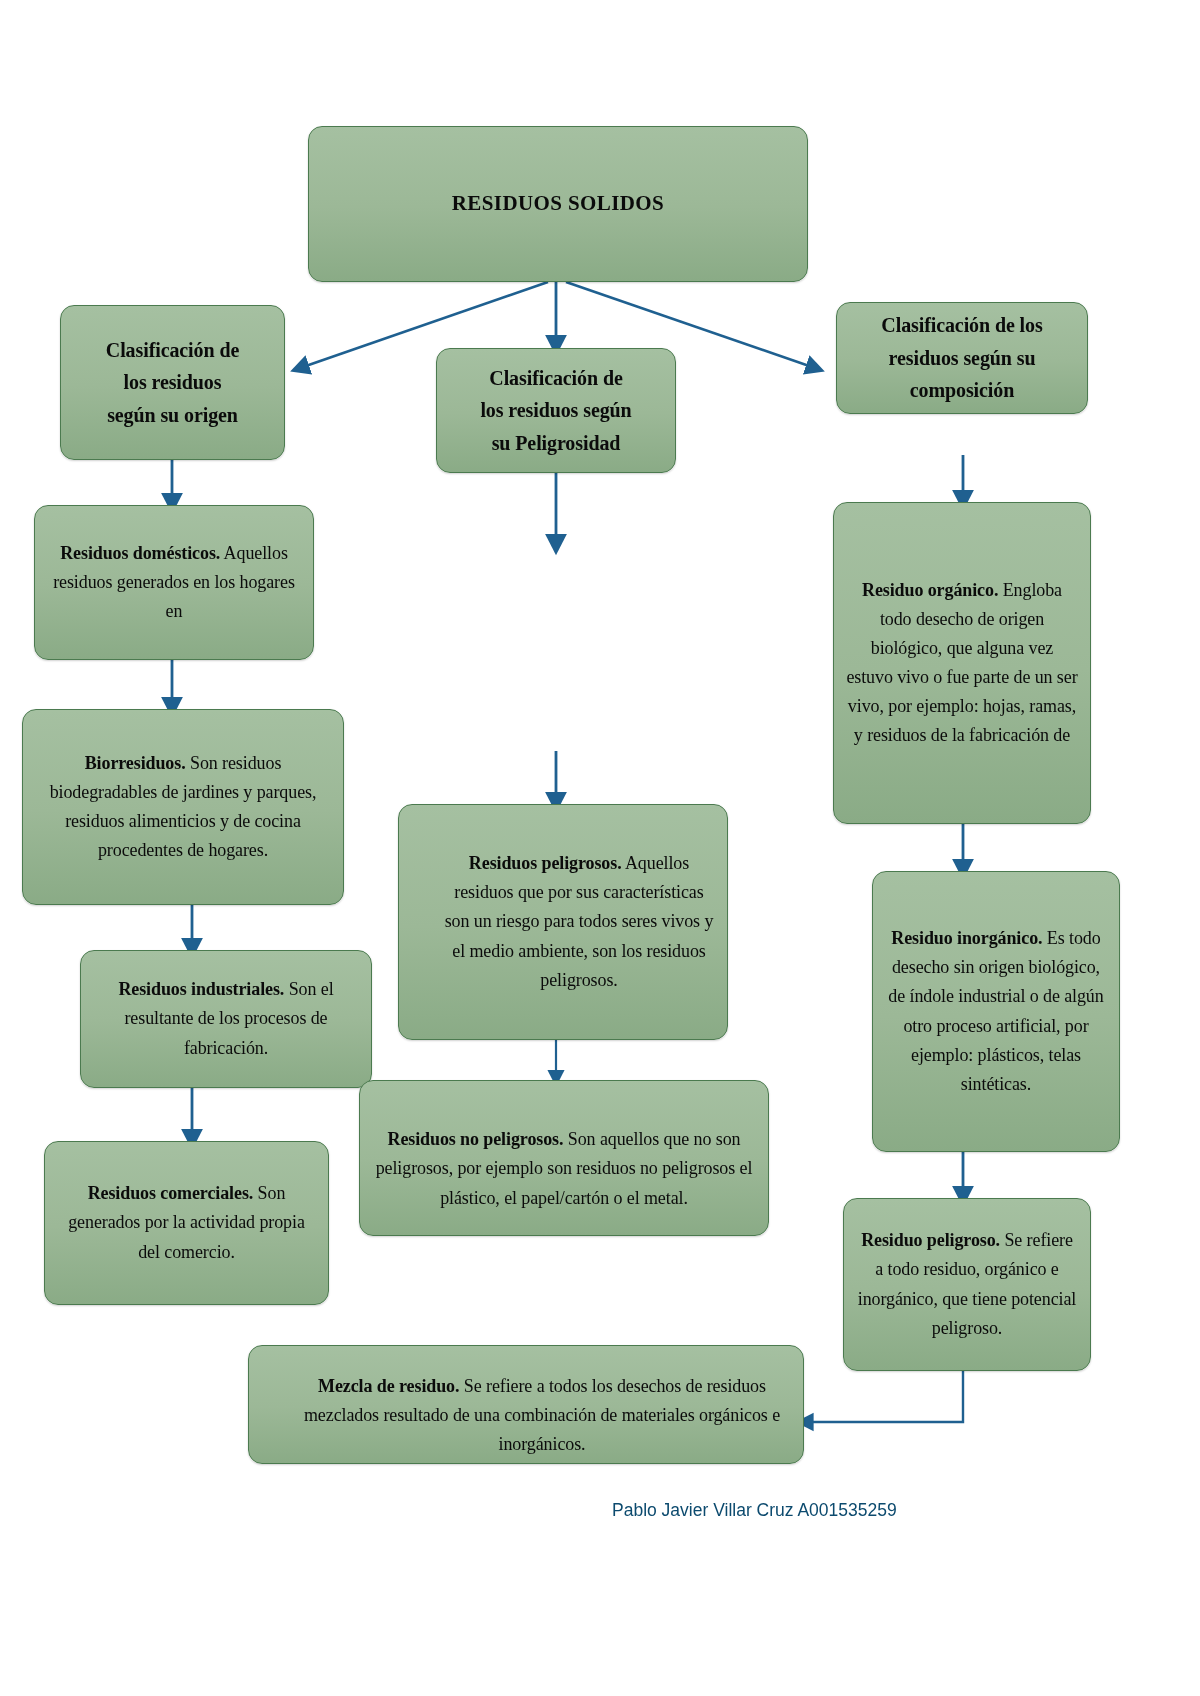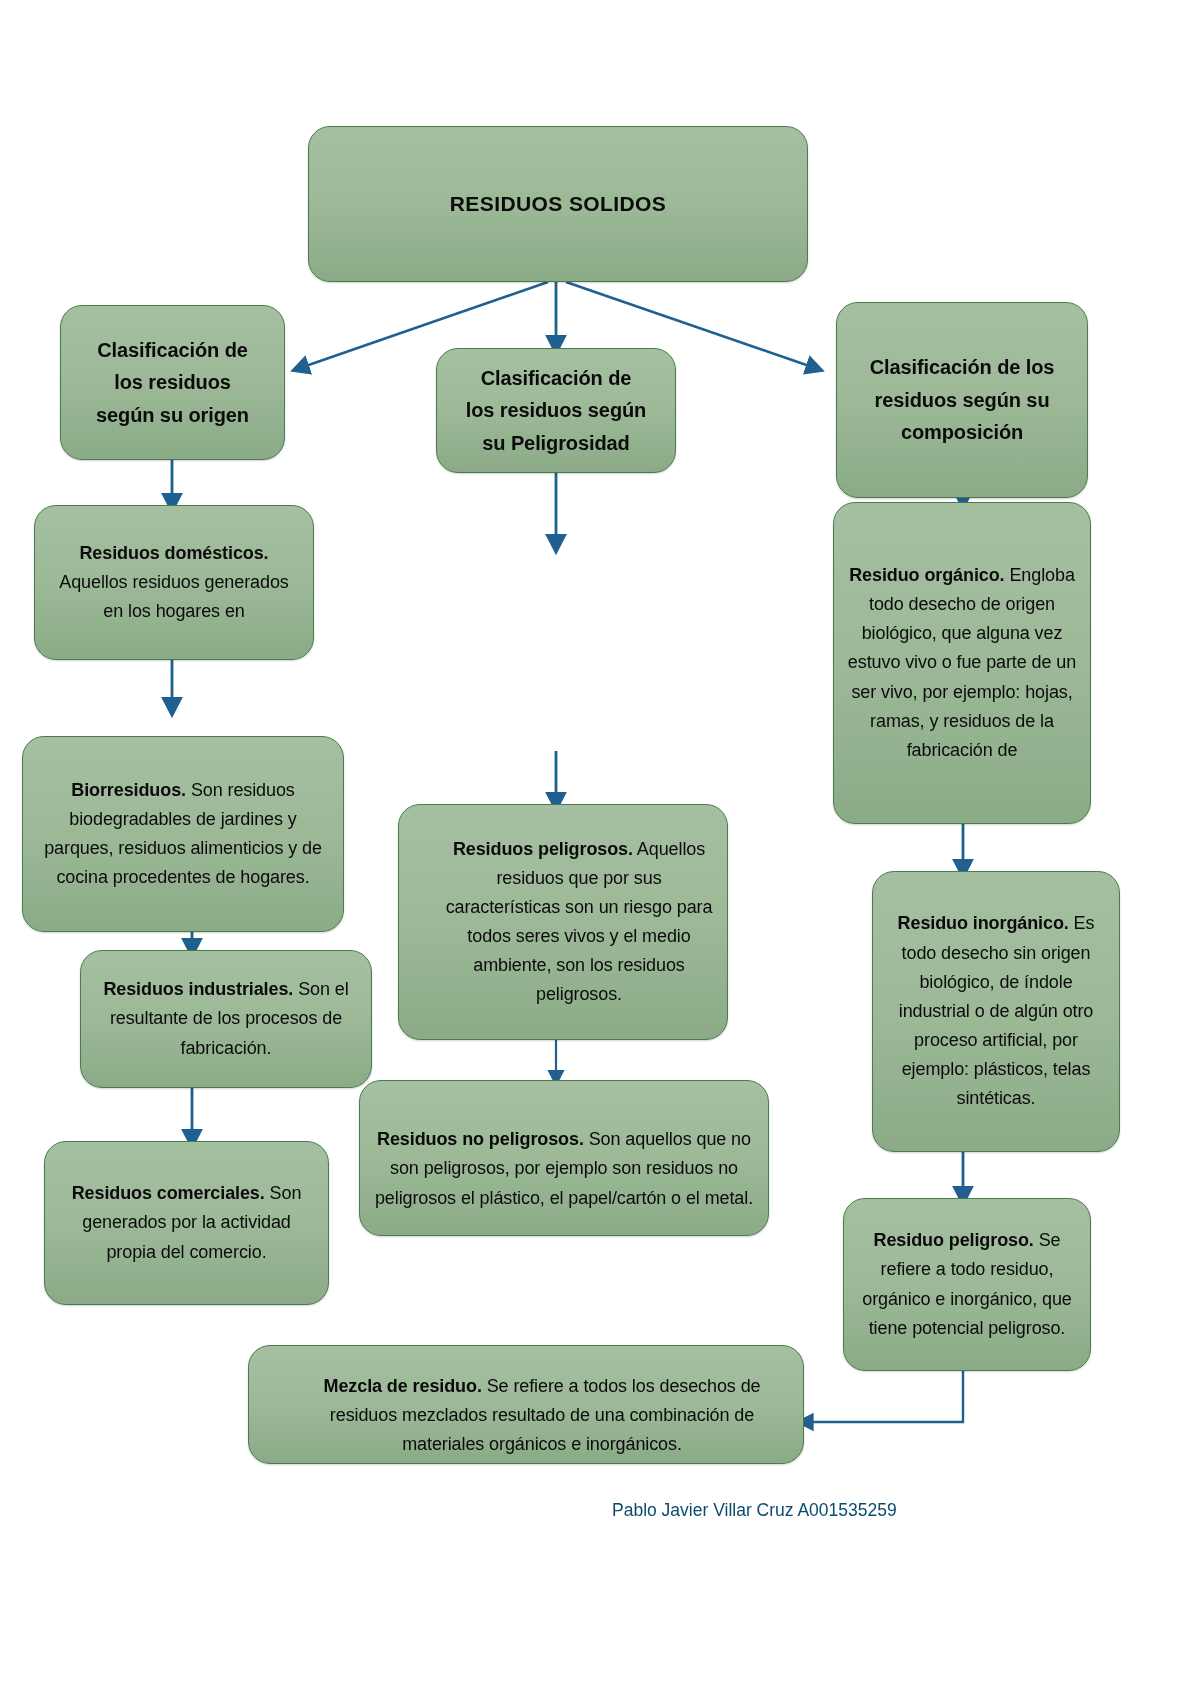--- a/index.html
+++ b/index.html
@@ -21,31 +21,32 @@
     position: absolute;
     left: 0;
     top: 0;
     width: 1200px;
     height: 1696px;
     pointer-events: none;
   }
   .node {
     position: absolute;
     box-sizing: border-box;
-    border-radius: 22px;
+    border-radius: 14px;
     border: 1px solid #4b7a4f;
     background: linear-gradient(180deg, #a5c0a1 0%, #9cb897 52%, #8aab86 100%);
     box-shadow: 0 1px 2px rgba(0,0,0,0.18);
     display: flex;
     align-items: center;
     justify-content: center;
     text-align: center;
     color: #0b0b0b;
     padding: 6px 12px;
     z-index: 2;
+    font-family: Liberation Serif, serif;
   }
   .node .txt {
     width: 100%;
     line-height: 1.42;
     letter-spacing: -0.1px;
   }
   .node .txt b {
     font-weight: 700;
   }
   .title-node .txt {
@@ -119,35 +120,35 @@
   </div>
 
   <div class="node cat-node" style="left:436px; top:348px; width:240px; height:125px;">
     <div class="txt">
       <div>Clasificación de</div>
       <div>los residuos según</div>
       <div>su Peligrosidad</div>
     </div>
   </div>
 
-  <div class="node cat-node" style="left:836px; top:302px; width:252px; height:196px;">
+  <div class="node cat-node" style="left:836px; top:302px; width:252px; height:112px;">
     <div class="txt">
       <div>Clasificación de los</div>
       <div>residuos según su</div>
       <div>composición</div>
     </div>
   </div>
 
   <div class="node leaf" style="left:34px; top:505px; width:280px; height:155px;">
     <div class="txt">
       <b>Residuos domésticos.</b><span> Aquellos residuos generados en los hogares en</span>
     </div>
   </div>
 
-  <div class="node leaf" style="left:22px; top:709px; width:322px; height:196px;margin-top:27px;">
+  <div class="node leaf" style="left:22px; top:709px; width:322px; height:196px;">
     <div class="txt">
       <b>Biorresiduos.</b><span> Son residuos biodegradables de jardines y parques, residuos alimenticios y de cocina procedentes de hogares.</span>
     </div>
   </div>
 
   <div class="node leaf" style="left:44px; top:950px; width:292px; height:138px;margin-left:36px;">
     <div class="txt">
       <b>Residuos industriales.</b><span> Son el resultante de los procesos de fabricación.</span>
     </div>
   </div>

